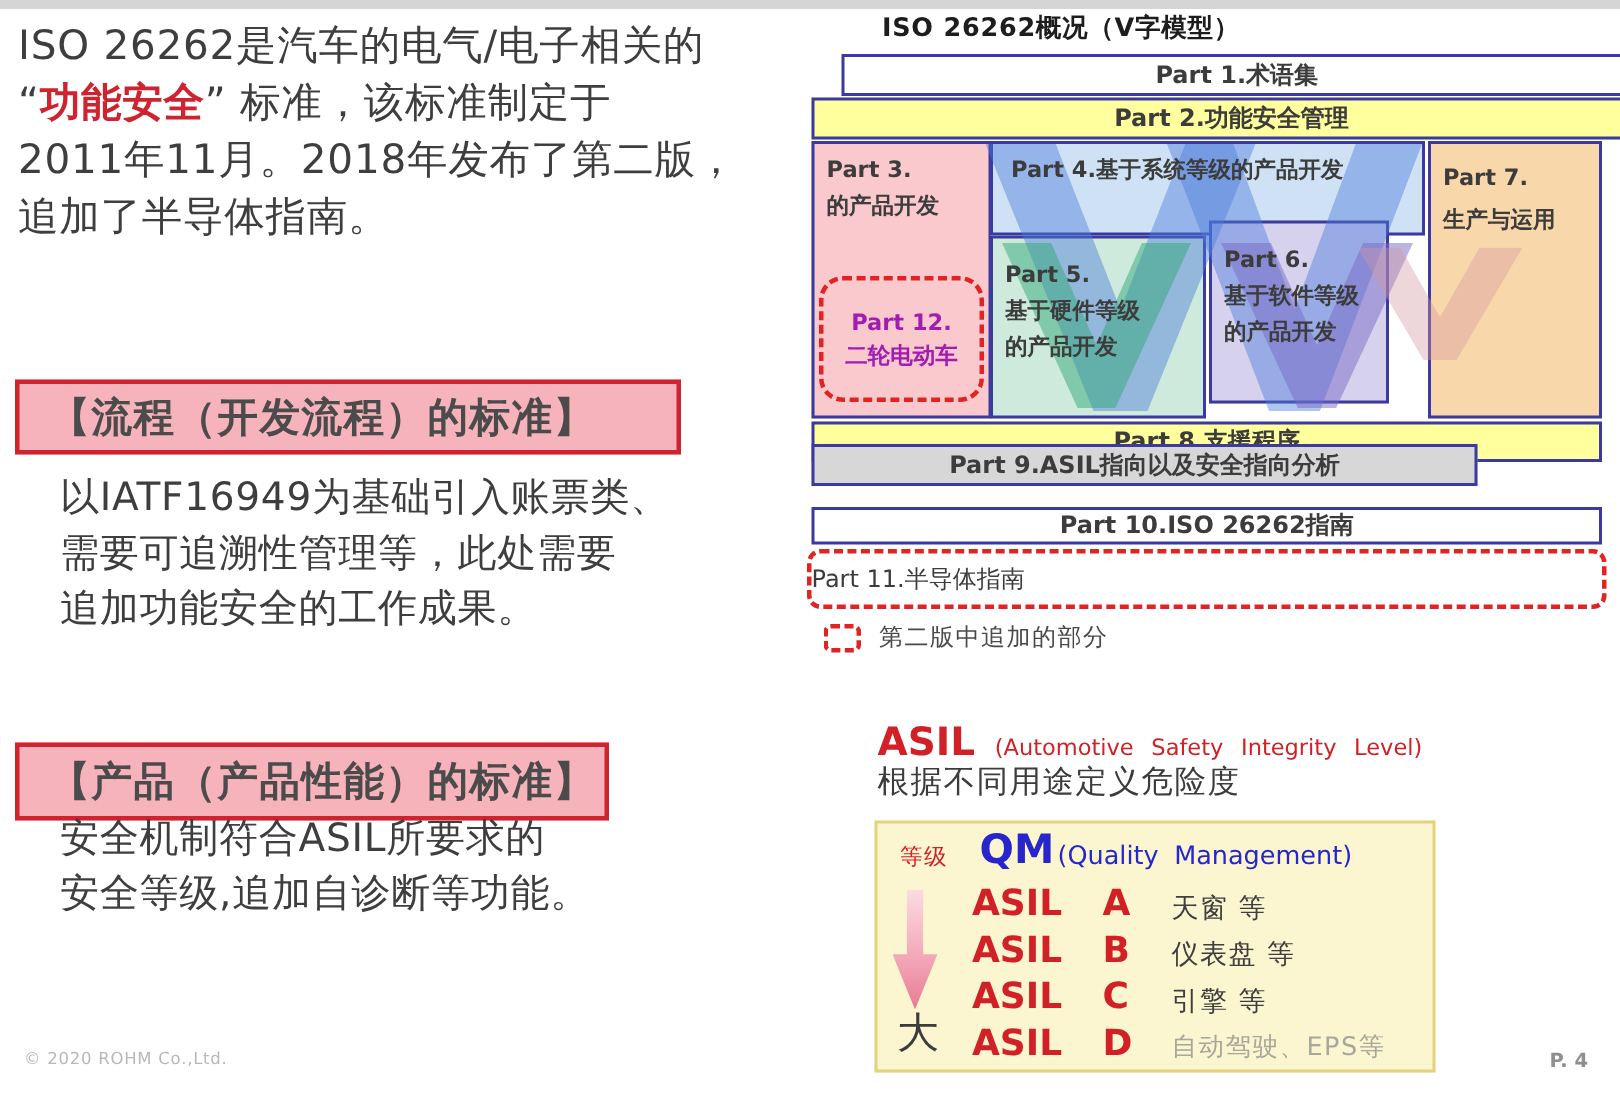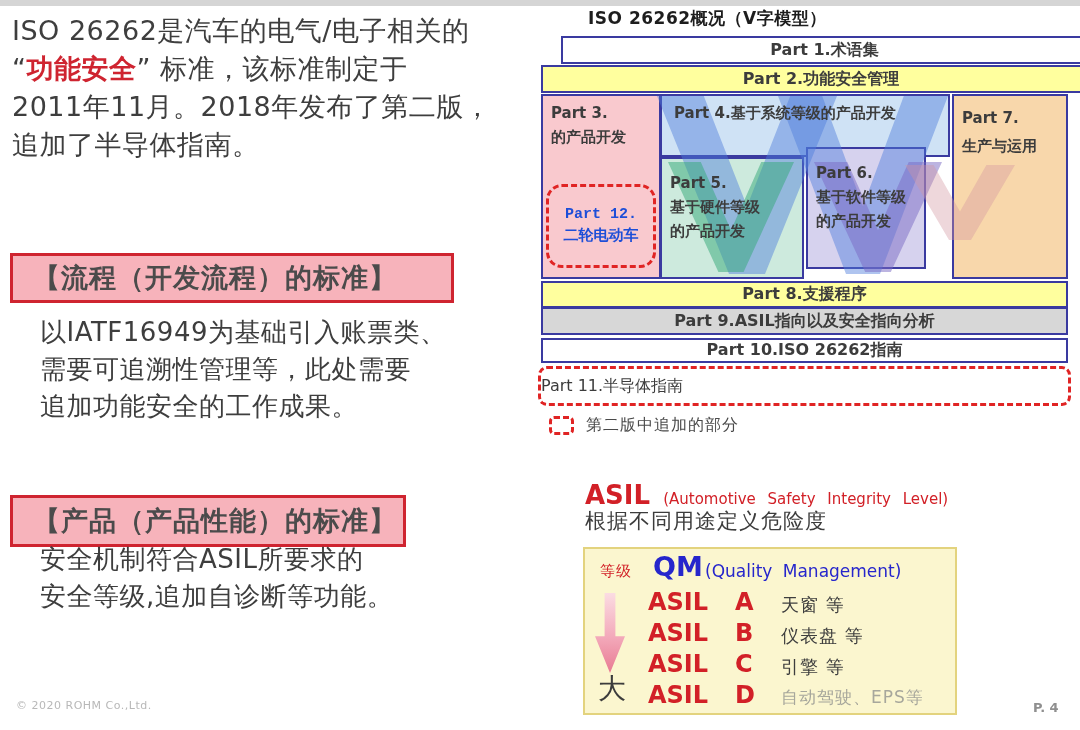--- a/index.html
+++ b/index.html
@@ -25,21 +25,21 @@
        color:#3c3c3c;white-space:nowrap;}
   .col{position:absolute;border:2px solid var(--navy-border,#3a3aa0);box-sizing:border-box;
        font-weight:bold;font-size:15px;color:#3c3c3c;line-height:24px;}
   .col .lbl{position:relative;z-index:2;padding:5px 0 0 8px;}
   .col .lbl div{white-space:nowrap;}
   .vshape{position:absolute;z-index:1;
           clip-path:polygon(0 0,26% 0,50% 62%,74% 0,100% 0,60% 100%,40% 100%);}
   .dashed{position:absolute;border:3px dashed var(--dashed-red,#e02424);box-sizing:border-box;
           background:transparent;}
   .part12box{border-radius:16px;display:flex;flex-direction:column;align-items:center;
-             justify-content:center;font-weight:bold;font-size:15px;color:#1d4ed8;line-height:22px;z-index:3;font-family:Liberation Mono, monospace;}
+             justify-content:center;font-weight:bold;font-size:15px;color:#a21caf;line-height:22px;z-index:3;}
   .part11box{border-radius:9px;display:flex;align-items:center;
              font-weight:normal;font-size:16px;color:#3c3c3c;}
   .legendbox{border-radius:5px;}
   .legendlbl{font-size:16px;color:#4a4a4a;letter-spacing:1px;white-space:nowrap;}
 
   
   .asil-word{font-size:26px;font-weight:bold;color:var(--asil-red,#d22027);}
   .asil-note{font-size:15px;color:var(--asil-red,#d22027);word-spacing:7px;margin-left:8px;}
   .asil-sub{font-size:21px;color:#3c3c3c;letter-spacing:1px;white-space:nowrap;}
   .asil-box{background:var(--asil-box-bg,#fbf6cf);border:2px solid var(--asil-box-border,#e3d37e);
@@ -134,21 +134,21 @@
   <div class="vshape" style="left:905px;top:165px;width:110px;height:75px;background:rgba(210,150,160,0.38);"></div>
 
   <div class="dashed part12box" style="left:546px;top:184px;width:110px;height:84px;">
     <div>Part 12.</div>
     <div>二轮电动车</div>
   </div>
 
   <div class="row" style="left:541px;top:281px;width:527px;height:27px;background:var(--yellow-row,#ffff9e);">
       <span>Part 8.支援程序</span>
     </div>
-  <div class="row" style="left:541px;top:307px;width:527px;height:28px;background:var(--gray-row,#d7d7d7);">
+  <div class="row" style="left:541px;top:296px;width:444px;height:28px;background:var(--gray-row,#d7d7d7);">
       <span>Part 9.ASIL指向以及安全指向分析</span>
     </div>
   <div class="row" style="left:541px;top:338px;width:527px;height:25px;background:#ffffff;">
       <span>Part 10.ISO 26262指南</span>
     </div>
 
   <div class="dashed part11box" style="left:538px;top:366px;width:533px;height:40px;">
     <span>Part 11.半导体指南</span>
   </div>
 

